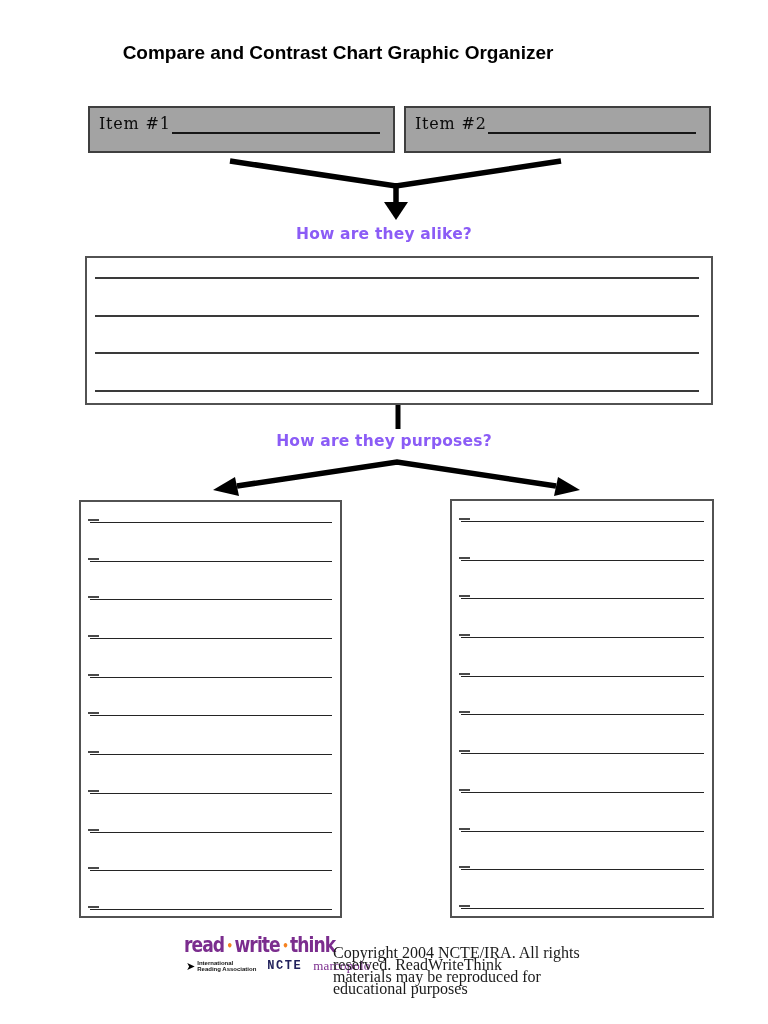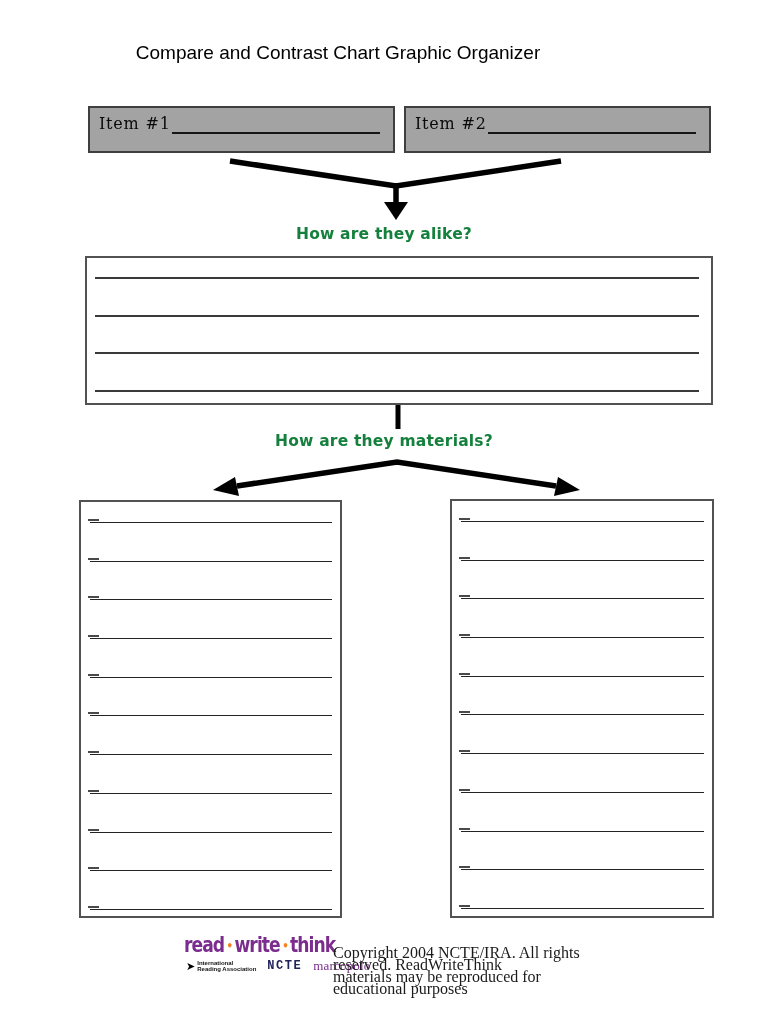--- a/index.html
+++ b/index.html
@@ -2,35 +2,35 @@
 <html><head>
 <meta charset="utf-8">
 <style>
   html,body{margin:0;padding:0;background:#ffffff;}
   body{width:768px;height:1024px;position:relative;overflow:hidden;
        font-family:"Liberation Sans",sans-serif;}
   .page{position:absolute;left:0;top:0;width:768px;height:1024px;background:#fff;}
 
   
   #page-title{position:absolute;left:0;top:42px;width:676px;margin:0;text-align:center;
-    font-family:"Liberation Sans",sans-serif;font-weight:normal;font-size:19px;color:#000;}
+    font-family:"Liberation Sans",sans-serif;font-weight:bold;font-size:19px;color:#000;}
 
   
   .item-box{position:absolute;top:106px;height:47px;box-sizing:border-box;
     border:2px solid #3f3f3f;background:#a3a3a3;display:flex;align-items:flex-start;
     padding:6px 13px 0 9px;font-family:"DejaVu Serif","Liberation Serif",serif;
     font-size:16px;color:#0a0a0a;letter-spacing:0.8px;}
   #item1-box{left:88px;width:307px;}
   #item2-box{left:404px;width:307px;}
   .fill-line{flex:1;height:18px;border-bottom:2px solid #161616;margin-left:1px;}
 
   
   .question-label{position:absolute;left:0;width:768px;text-align:center;margin:0;
     font-family:"DejaVu Sans","Liberation Sans",sans-serif;font-weight:bold;
-    font-size:15.5px;color:#15803d;letter-spacing:0.2px;}
+    font-size:15.5px;color:#8b5cf6;letter-spacing:0.2px;}
   #alike-label{top:225px;}
   #diff-label{top:432px;}
 
   
   #alike-box{position:absolute;left:85px;top:256px;width:628px;height:149px;
     box-sizing:border-box;border:2px solid #525252;background:#fff;}
   .alike-lines{position:absolute;left:0;top:0;right:0;bottom:0;padding:0 12px 0 8px;}
   .alike-lines .writing-line{height:35.7px;border-bottom:2px solid #3a3a3a;}
   .alike-lines .writing-line:first-child{height:19px;}
 
@@ -100,21 +100,21 @@
 
   <div id="alike-box">
     <div class="alike-lines">
       <div class="writing-line"></div>
     <div class="writing-line"></div>
         <div class="writing-line"></div>
         <div class="writing-line"></div>
       </div>
   </div>
 
-  <p class="question-label" id="diff-label">How are they materials?</p>
+  <p class="question-label" id="diff-label">How are they purposes?</p>
 
   <div class="diff-box" id="diff-left-box">
     <div class="diff-lines">
       <div class="writing-line"></div>
     <div class="writing-line"></div>
         <div class="writing-line"></div>
         <div class="writing-line"></div>
         <div class="writing-line"></div>
         <div class="writing-line"></div>
         <div class="writing-line"></div>

